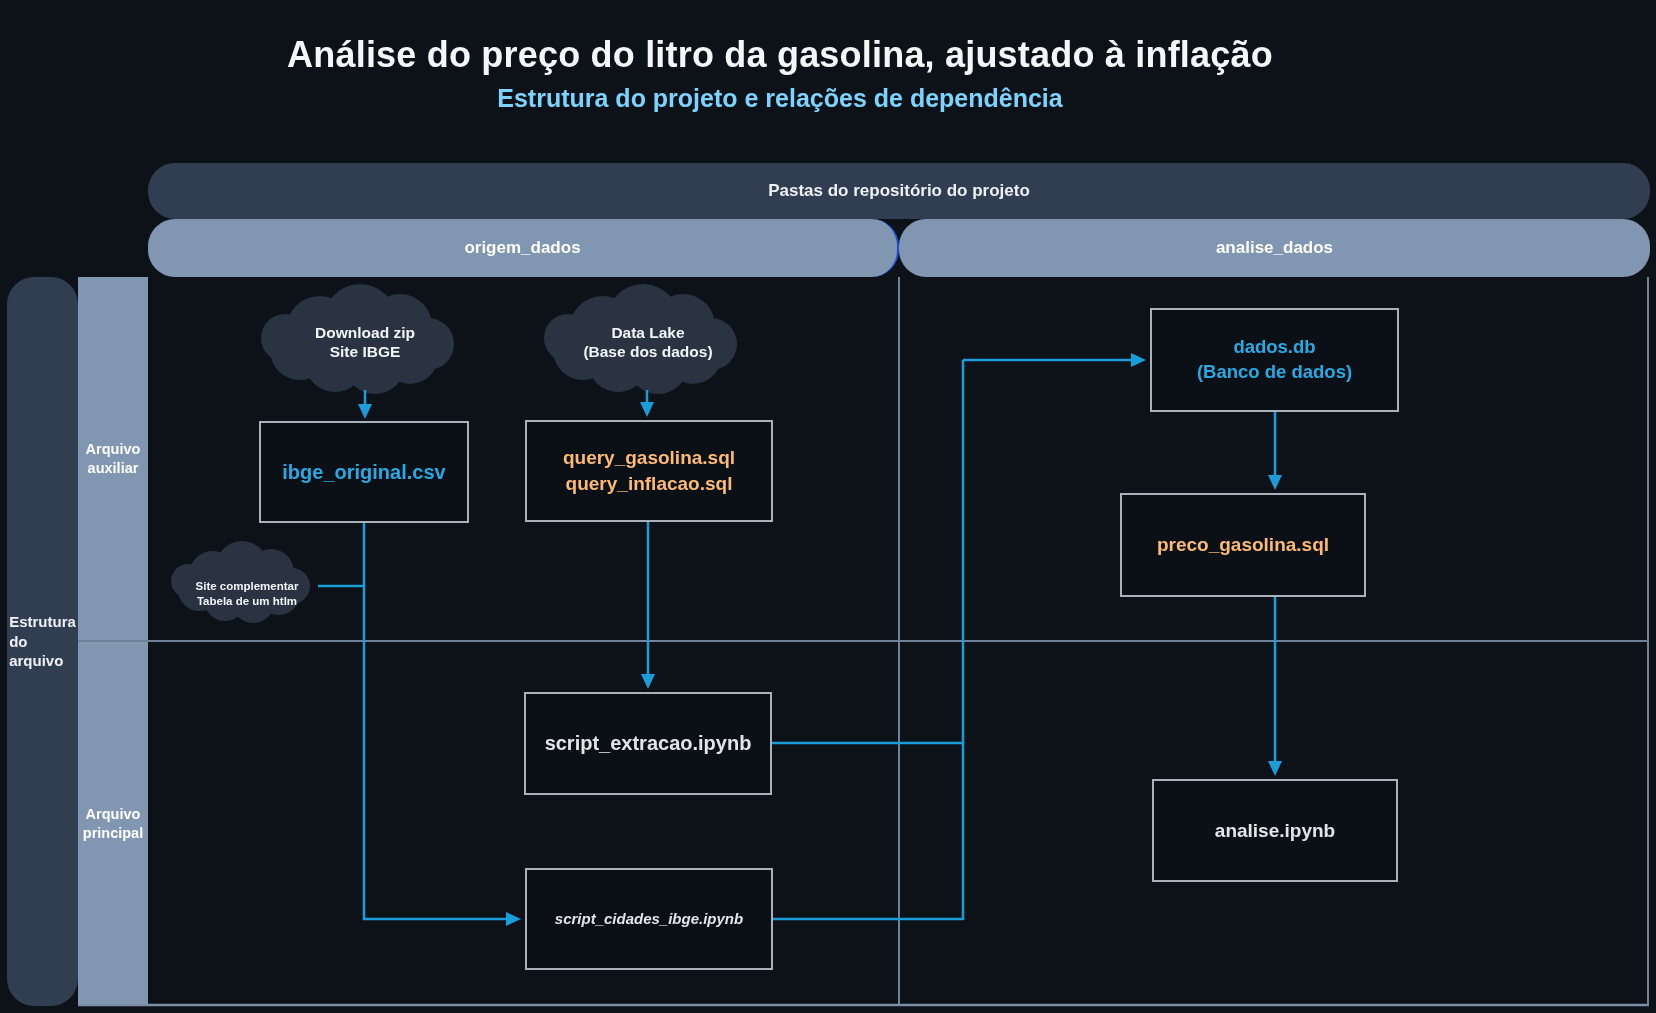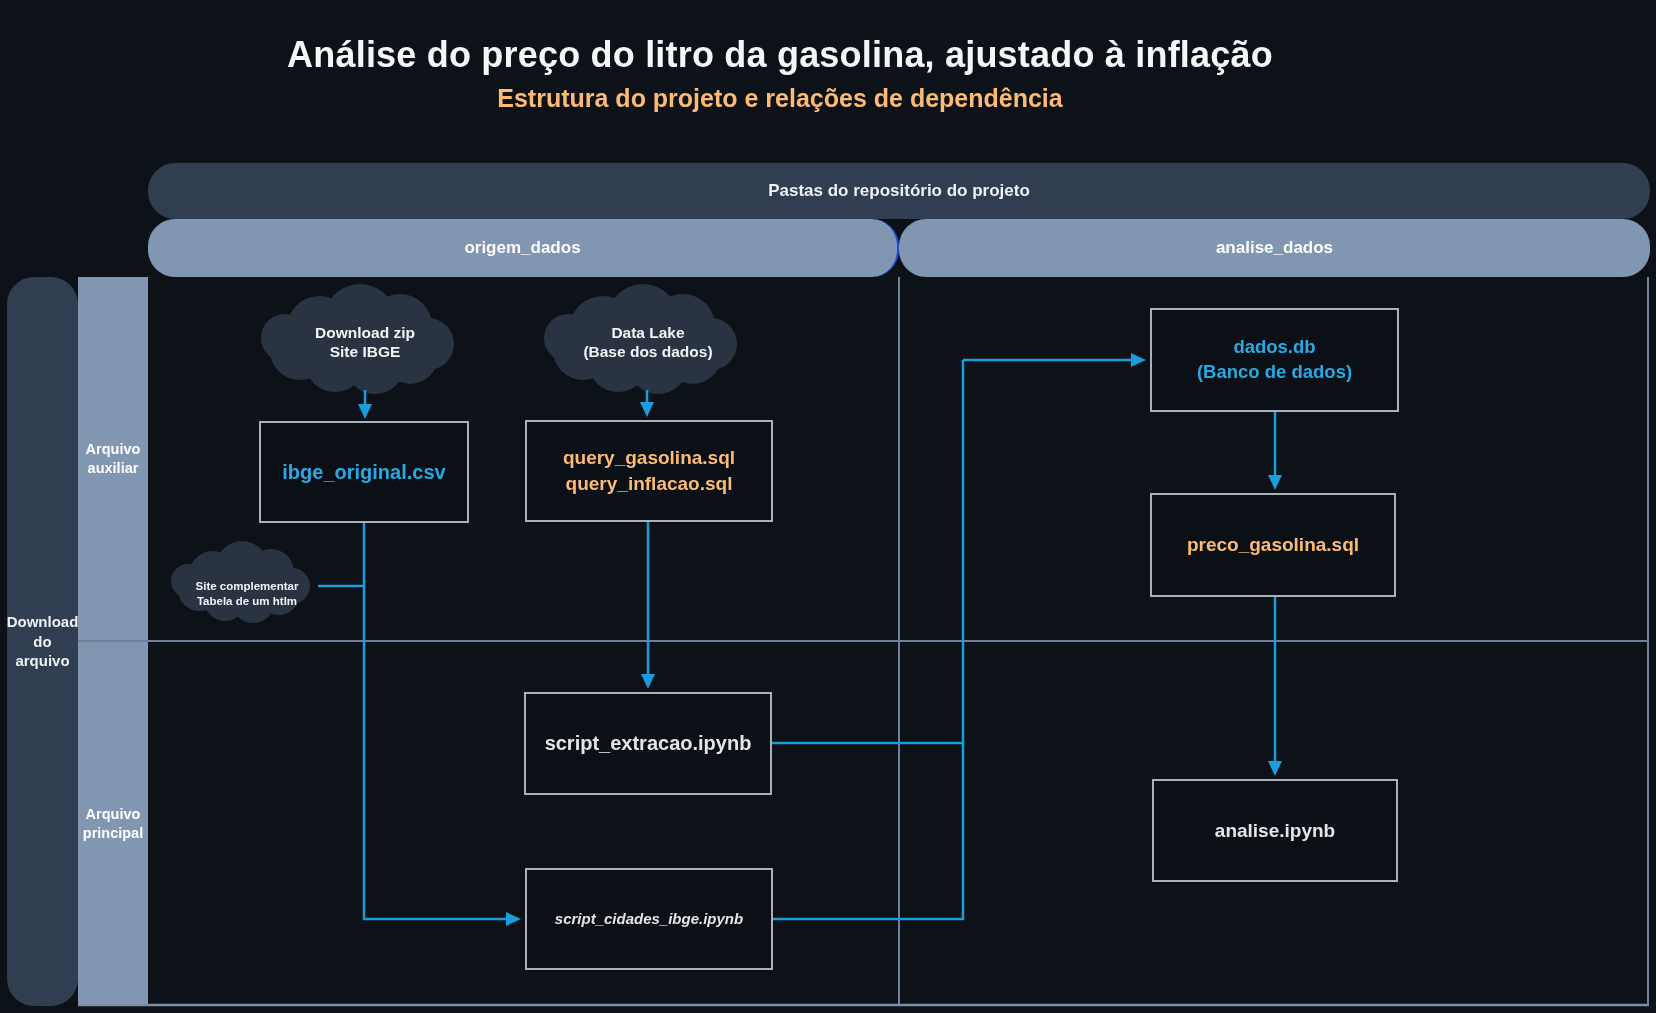--- a/index.html
+++ b/index.html
@@ -3,26 +3,26 @@
 <meta charset="utf-8">
 <style>
   html,body{margin:0;padding:0;background:#0d1219;}
   .canvas{
     position:relative;width:1656px;height:1013px;overflow:hidden;
     background:#0d1219;
     font-family:"Liberation Sans","DejaVu Sans",sans-serif;
     padding-left:40px;
   }
   .abs{position:absolute;}
-  .flexc{display:flex;align-items:center;justify-content:center;text-align:center;border-radius:27px;}
+  .flexc{display:flex;align-items:center;justify-content:center;text-align:left;border-radius:27px;}
   .pre{white-space:pre-line;}
   
   .title-wrap{position:absolute;left:0;top:34px;width:1560px;text-align:center;}
   .main-title{color:#f4f6f8;font-size:36px;font-weight:bold;letter-spacing:.2px;}
-  .sub-title{color:#fdba74;font-size:25px;font-weight:bold;margin-top:8px;}
+  .sub-title{color:#7dd3fc;font-size:25px;font-weight:bold;margin-top:8px;}
   
   .hdr-main{left:148px;top:163px;width:1502px;height:56px;background:#313d50;
             color:#eef1f5;font-size:17px;font-weight:bold;}
   .hdr-col{top:219px;height:58px;background:#8196b1;color:#ffffff;
            font-size:17px;font-weight:bold;}
   .hdr-col.origem{left:148px;width:749px;border-right:2px solid #1d4ed8;}
   .hdr-col.analise{left:899px;width:751px;}
   
   .side-dark{left:7px;top:277px;width:71px;height:729px;background:#313d50;
              color:#eef1f5;font-size:15px;font-weight:bold;line-height:1.3;}
@@ -54,21 +54,21 @@
 
   <div class="title-wrap">
     <div class="main-title">Análise do preço do litro da gasolina, ajustado à inflação</div>
     <div class="sub-title">Estrutura do projeto e relações de dependência</div>
   </div>
 
   <div class="abs flexc hdr-main">Pastas do repositório do projeto</div>
   <div class="abs flexc hdr-col origem">origem_dados</div>
   <div class="abs flexc hdr-col analise">analise_dados</div>
 
-  <div class="abs flexc pre side-dark">Download
+  <div class="abs flexc pre side-dark">Estrutura
 do
 arquivo</div>
   <div class="abs side-light">
     <div class="row-label aux pre">Arquivo
 auxiliar</div>
     <div class="row-label principal pre">Arquivo
 principal</div>
   </div>
 
   <svg class="layer" viewBox="0 0 1656 1013">
@@ -144,16 +144,16 @@
   <div class="cloud-label small" style="left:161px;top:571px;width:172px;">Site complementar
 Tabela de um htlm</div>
 
   <div class="node c-cyan" style="left:259px;top:421px;width:206px;height:98px;font-size:20px;text-align:right;">ibge_original.csv</div>
   <div class="node c-yellow" style="left:525px;top:420px;width:244px;height:98px;font-size:19px;">query_gasolina.sql
 query_inflacao.sql</div>
   <div class="node c-white" style="left:524px;top:692px;width:244px;height:99px;font-size:20px;">script_extracao.ipynb</div>
   <div class="node c-white" style="left:525px;top:868px;width:244px;height:98px;font-size:15px;font-style:italic;">script_cidades_ibge.ipynb</div>
   <div class="node c-cyan" style="left:1150px;top:308px;width:245px;height:100px;font-size:18.5px;">dados.db
 (Banco de dados)</div>
-  <div class="node c-yellow" style="left:1150px;top:493px;width:242px;height:100px;font-size:19px;">preco_gasolina.sql</div>
+  <div class="node c-yellow" style="left:1120px;top:493px;width:242px;height:100px;font-size:19px;">preco_gasolina.sql</div>
   <div class="node c-white" style="left:1152px;top:779px;width:242px;height:99px;font-size:19px;">analise.ipynb</div>
 
 </div>
 
 </body></html>

